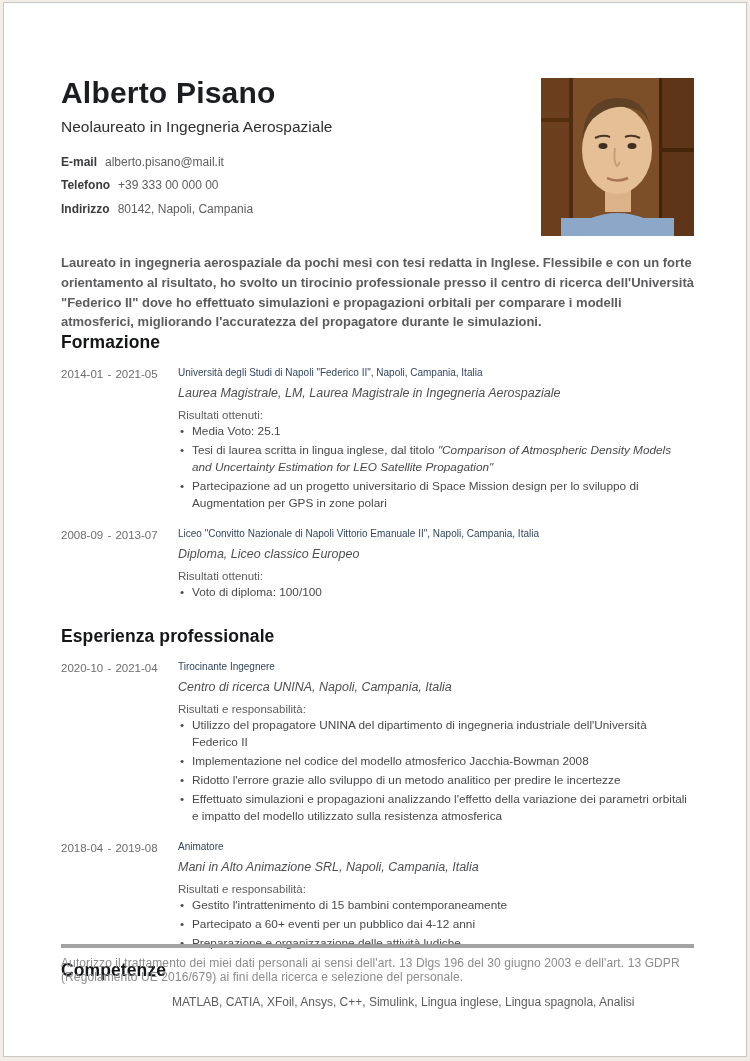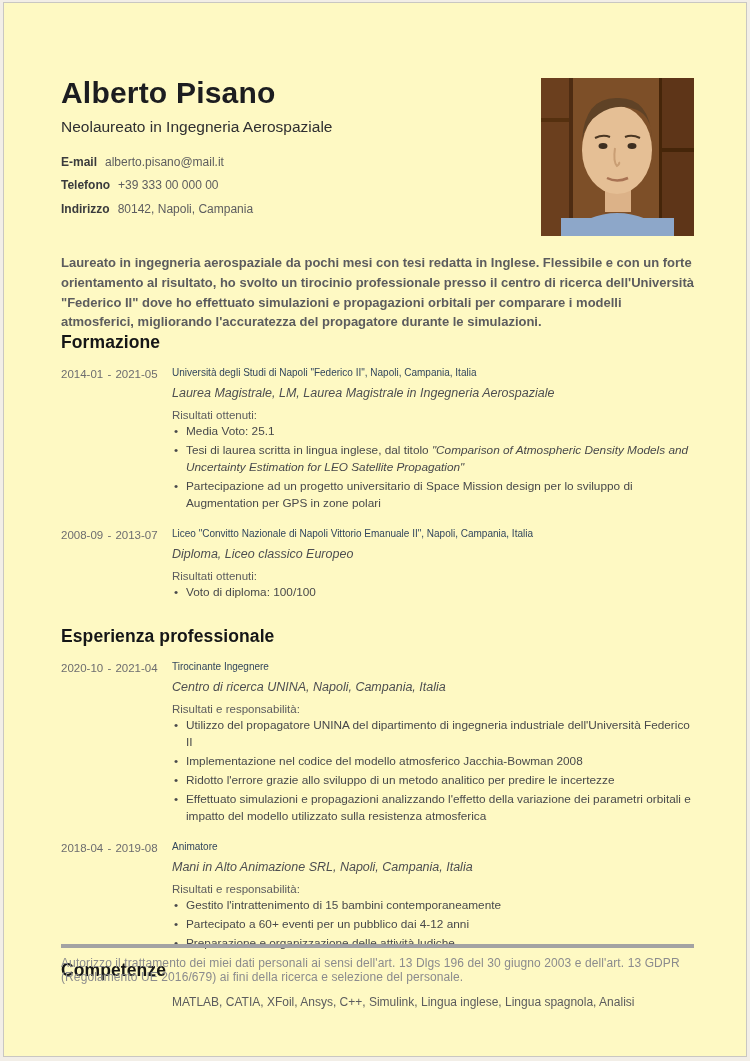--- a/index.html
+++ b/index.html
@@ -6,21 +6,21 @@
   html,body { width:750px; height:1061px; }
   body {
     background:#f2eee7;
     font-family:"Liberation Sans", sans-serif;
     position:relative;
     overflow:hidden;
   }
   .page {
     position:absolute;
     left:3px; right:3px; top:2px; bottom:4px;
-    background:#fef9c3;
+    background:#ffffff;
     border:1px solid #c9c7c2;
     padding:74px 52px 0 57px;
   }
   
   .header { display:flex; justify-content:space-between; align-items:flex-start; }
   .header-left { flex:1 1 auto; min-width:0; }
   .name {
     font-size:30px; font-weight:700; color:#1c1d20;
     letter-spacing:.2px; line-height:1.05;
   }
@@ -44,20 +44,21 @@
     font-size:17.5px; font-weight:700; color:#151617;
     letter-spacing:.1px;
   }
   .sec-formazione { }
   .sec-esperienza { margin-top:24px; }
   .sec-competenze { margin-top:8px; }
   .entry {
     display:grid;
     grid-template-columns:111px 1fr;
     margin-top:13px;
+    gap:6px;
   }
   .entry + .entry { margin-top:15px; }
   .entry-dates {
     font-size:11.5px; color:#6d6d6f; padding-top:2px;
     word-spacing:1px; white-space:nowrap;
   }
   .entry-title {
     font-size:10px; font-weight:400; color:#32465d; line-height:1.3;
   }
   .entry-subtitle {

